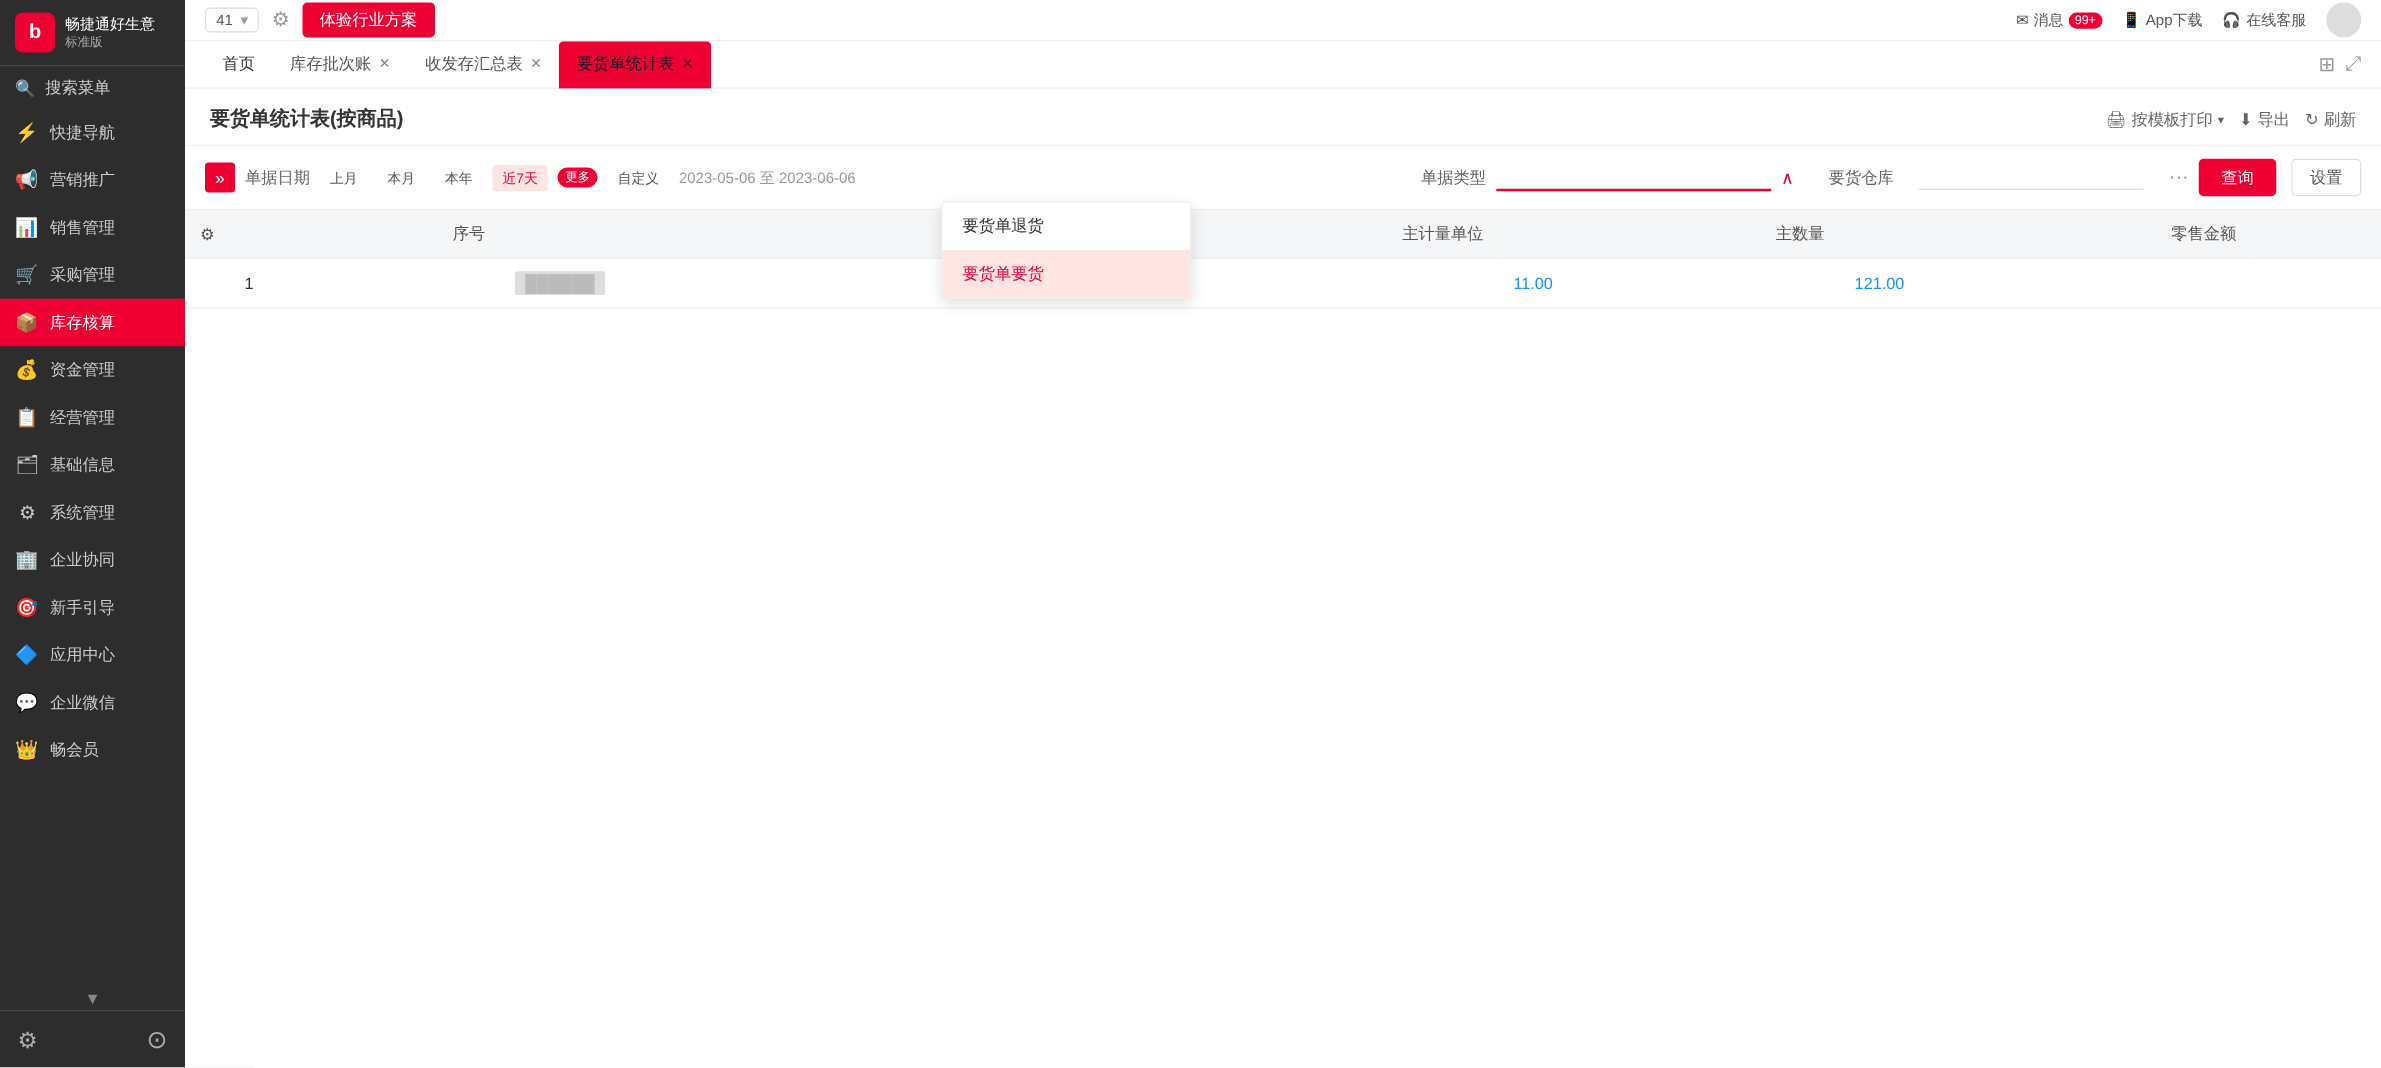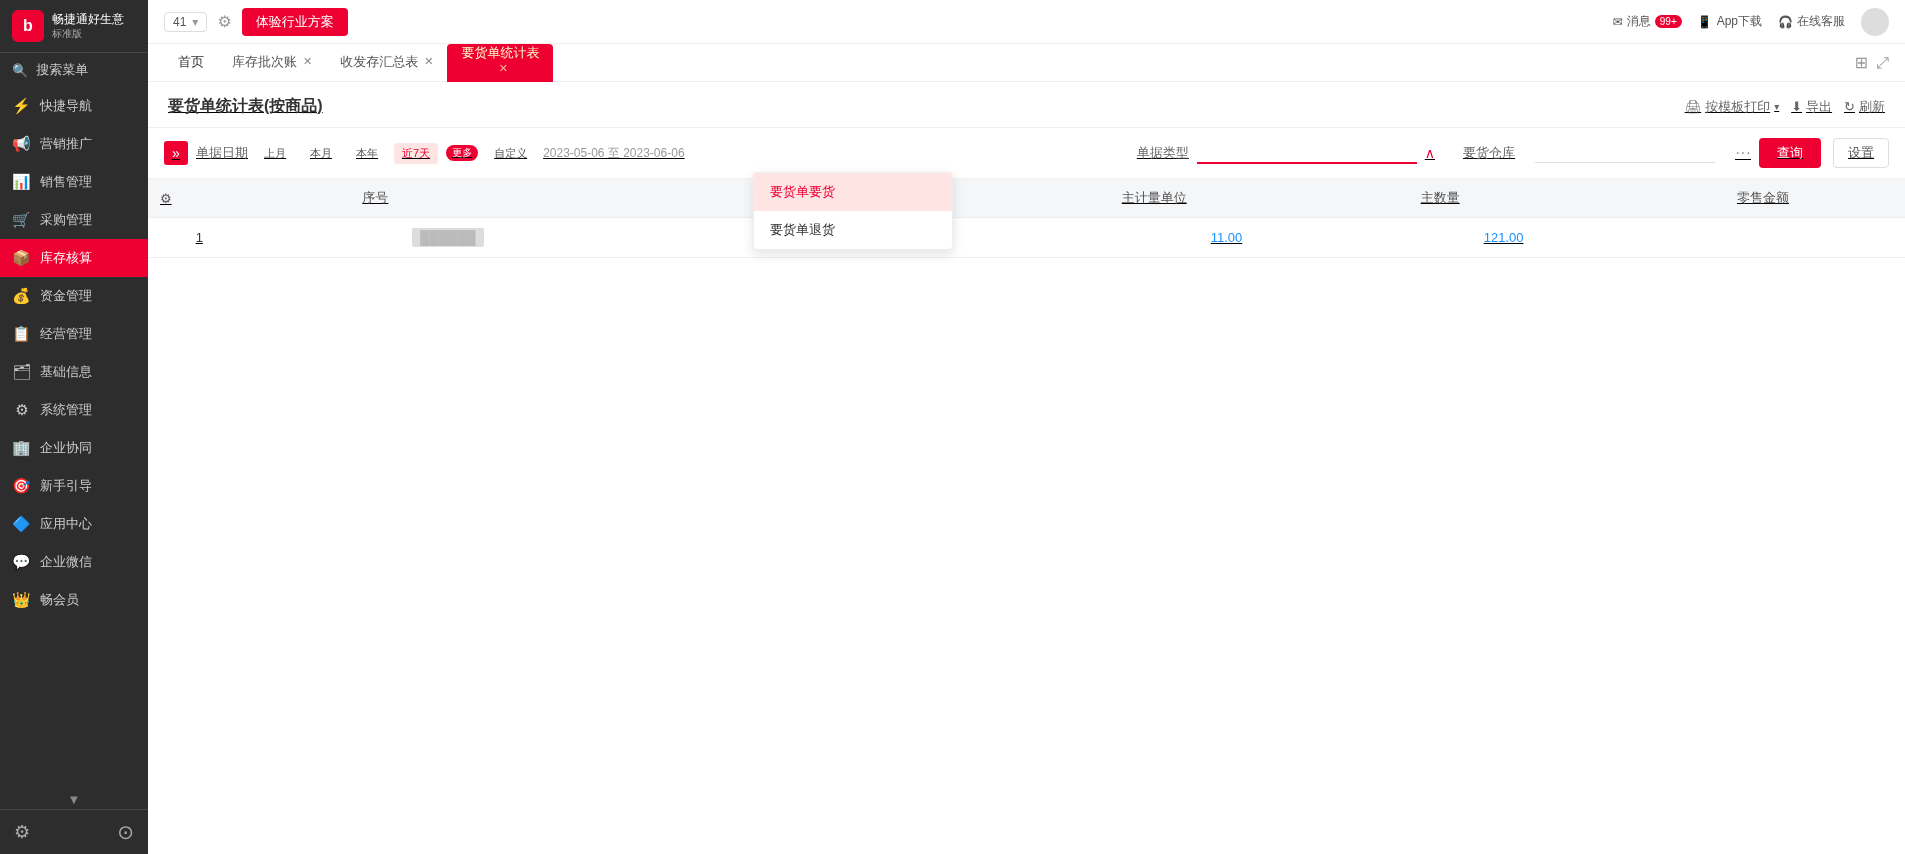--- a/index.html
+++ b/index.html
@@ -80,21 +80,21 @@
       flex-direction: column;
       overflow: hidden;
     }
 
     
     .topbar {
       background: #fff;
       display: flex;
       align-items: center;
       padding: 0 16px;
-      height: 44px;
+      height: 33px;
       border-bottom: 1px solid #eee;
       flex-shrink: 0;
     }
     .topbar-left {
       display: flex;
       align-items: center;
       flex: 1;
     }
     .topbar-company {
       display: flex;
@@ -163,23 +163,22 @@
       padding: 0 14px;
       height: 38px;
       font-size: 13px;
       color: #555;
       cursor: pointer;
       border-bottom: 2px solid transparent;
       white-space: nowrap;
     }
     .tab.active {
       background: #e03;
-      color: #fef9c3;
+      color: #0f172a;
       border-radius: 4px 4px 0 0;
-      flex-direction: column;
     }
     .tab .close-btn {
       margin-left: 6px;
       font-size: 11px;
       opacity: 0.7;
     }
     .tab-home { color: #333; }
     .tabbar-right {
       margin-left: auto;
       display: flex;
@@ -192,21 +191,20 @@
       font-size: 16px;
     }
 
     
     .content {
       flex: 1;
       overflow-y: auto;
       overflow-x: hidden;
       background: #f5f6f8;
       position: relative;
-      text-decoration: underline;
     }
 
     .page-container {
       background: #fff;
       margin: 0;
       min-height: 100%;
     }
 
     
     .page-header {
@@ -608,25 +606,25 @@
           <span class="filter-label">要货仓库</span>
           <input class="filter-warehouse-input" type="text" value="" style="">
           <span class="filter-dots">···</span>
         </div>
 
         <button class="query-btn">查询</button>
         <button class="settings-btn">设置</button>
 
         <div style="position:absolute; top:44px; left:605px; z-index:200;">
           <div class="type-dropdown">
+            <div class="dropdown-item">
+              <span>要货单退货</span>
+            </div>
             <div class="dropdown-item selected">
               <span>要货单要货</span>
-            </div>
-            <div class="dropdown-item">
-              <span>要货单退货</span>
             </div>
           </div>
         </div>
       </div>
 
       <div class="table-wrapper">
         <table>
           <thead>
             <tr>
               <th class="gear-icon-th">

